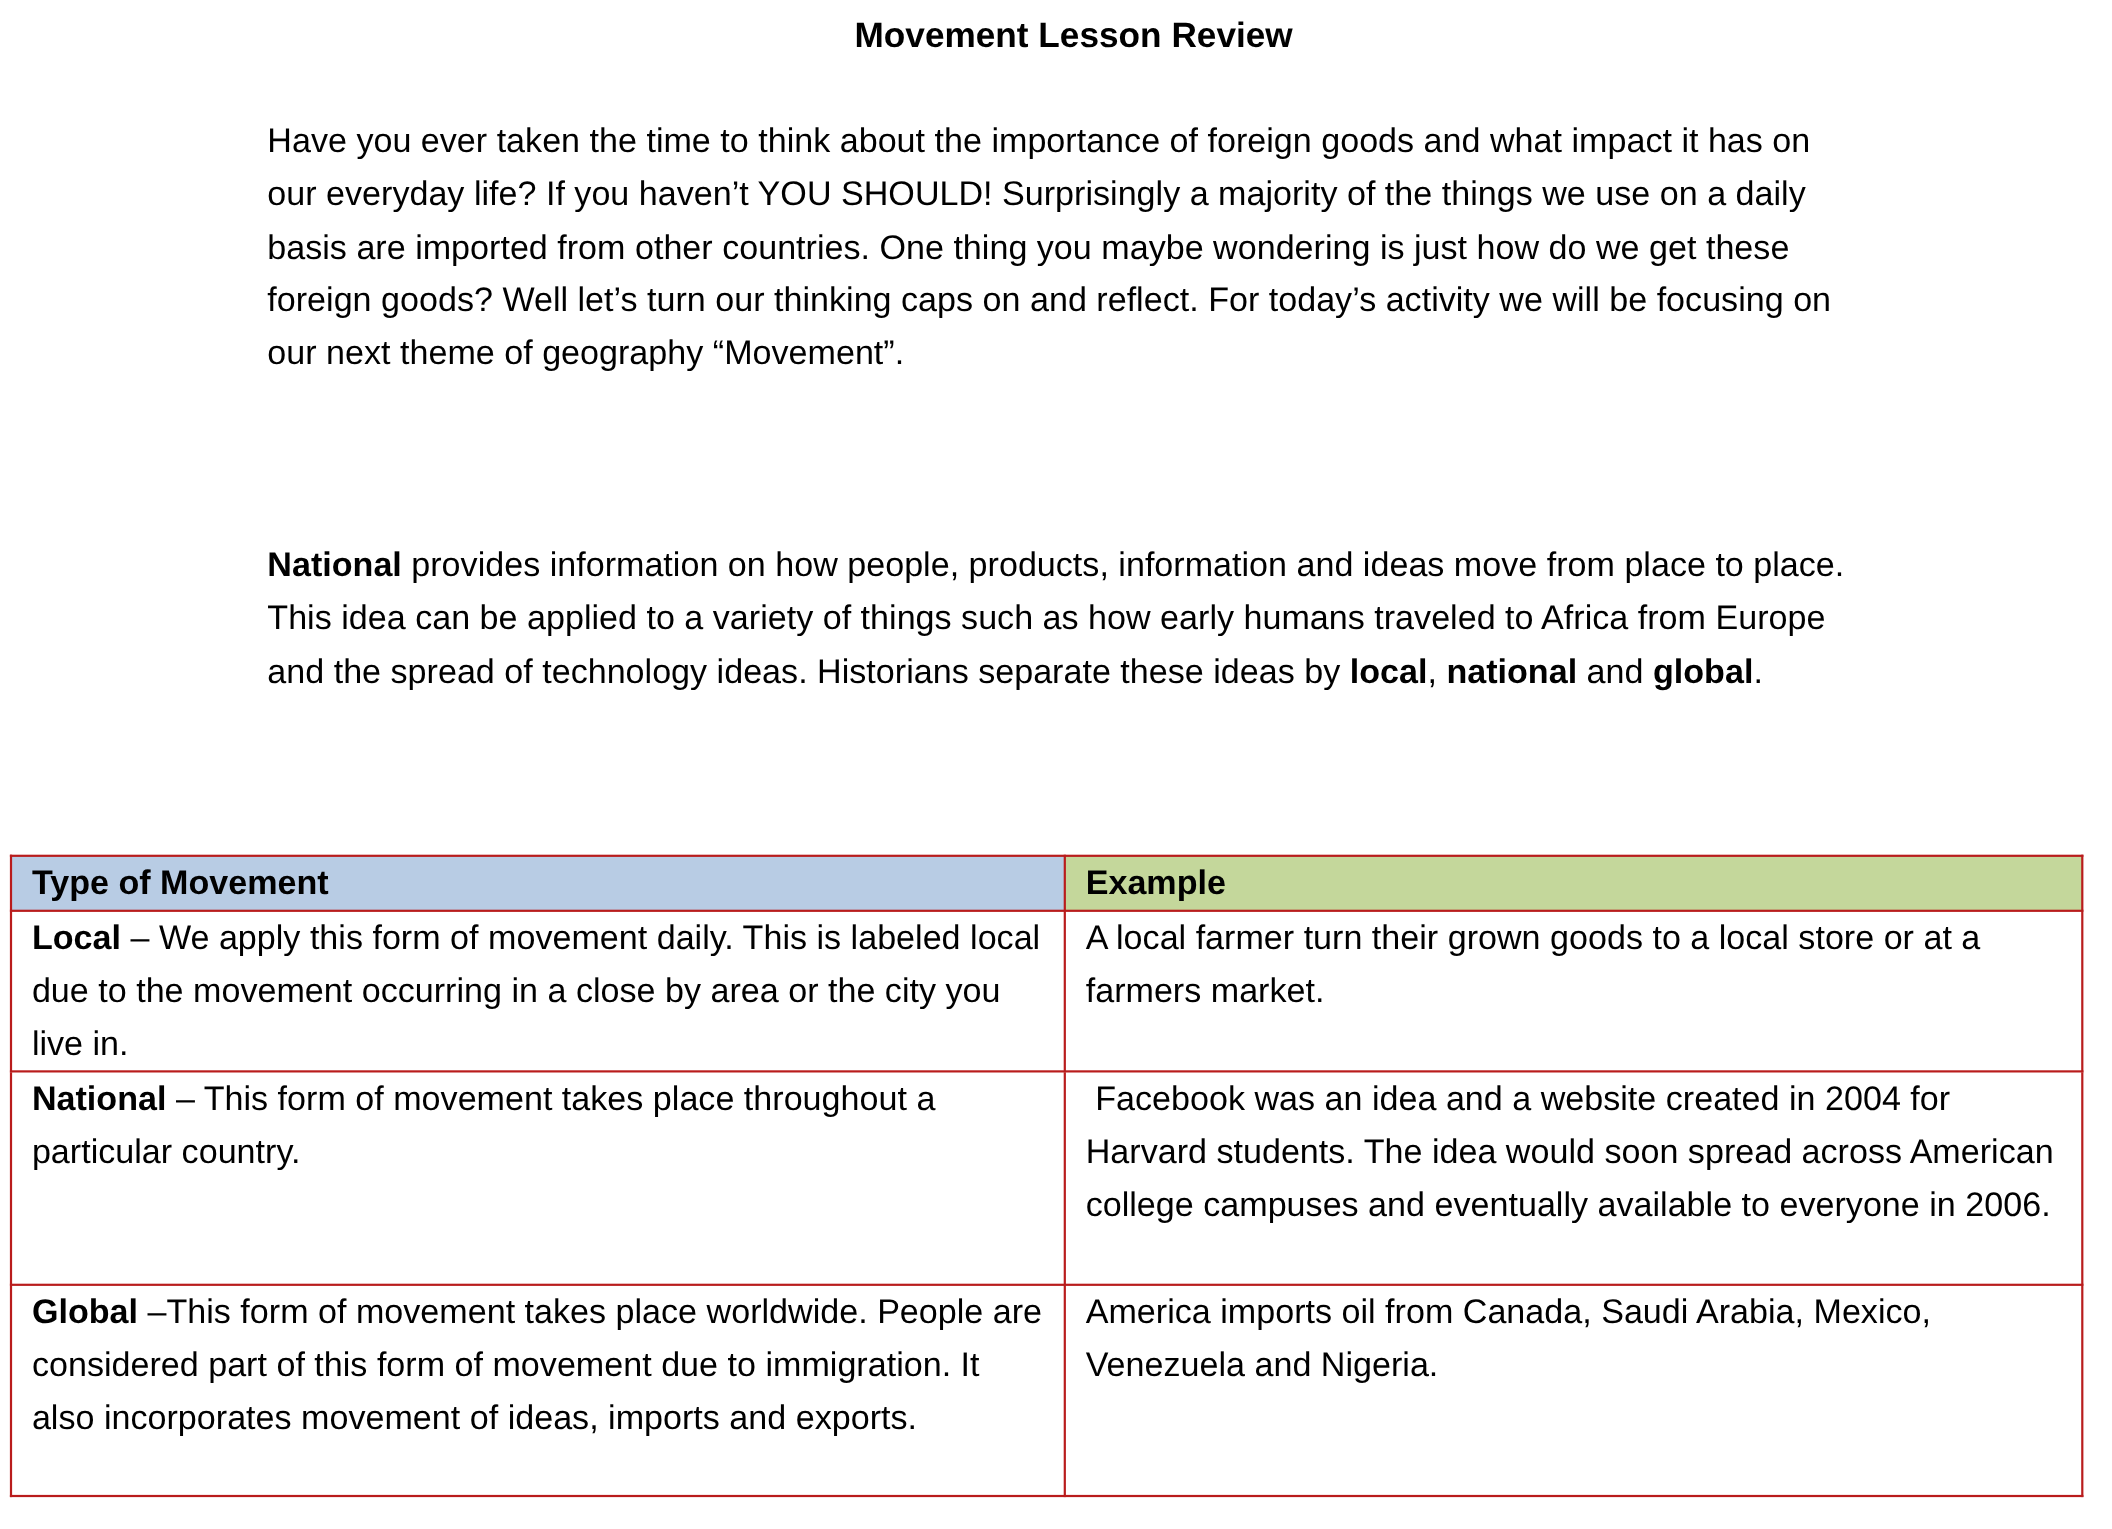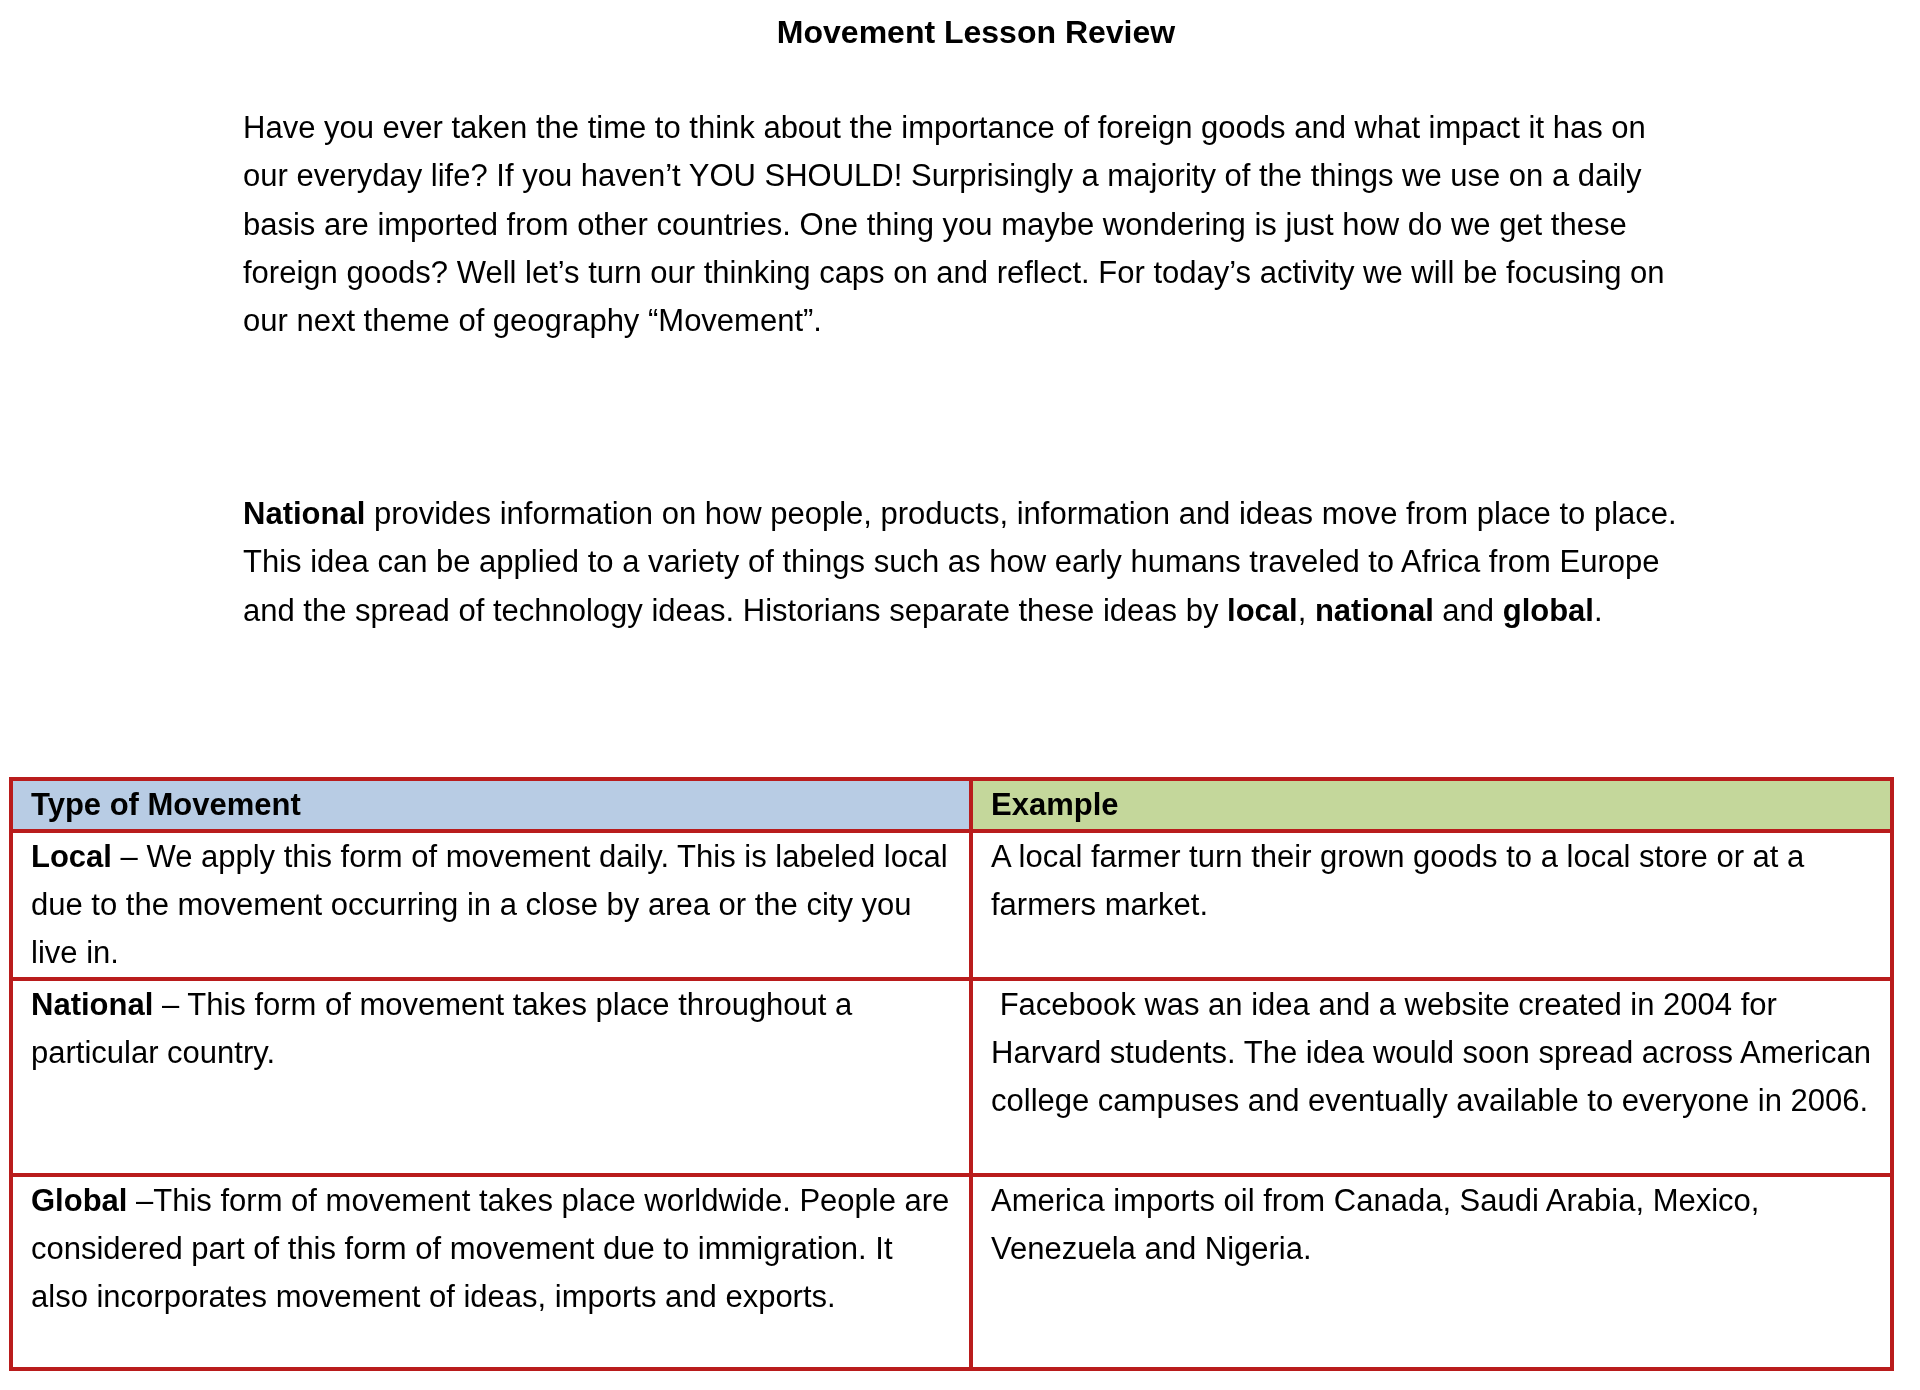--- a/index.html
+++ b/index.html
@@ -19,21 +19,21 @@
   .section .heading { font-weight: bold; }
   .section p { margin: 0; }
   #intro { top: 104px; }
   #what { top: 490px; }
   b { font-weight: bold; }
   table.movement {
     position: absolute; left: 9px; top: 777px; width: 1885px;
     border-collapse: collapse; font-size: 31px; line-height: 48px;
   }
   table.movement th, table.movement td {
-    border: 4px solid #b91c1c; vertical-align: top; text-align: left;
+    border: 2px solid #b91c1c; vertical-align: top; text-align: left;
     padding: 0 14px 0 18px;
   }
   table.movement th { font-weight: bold; height: 46px; }
   th.col-type { background: #B8CCE4; width: 924px; }
   th.col-example { background: #C4D79B; margin-left: 39px; }
   tr.row-local td { height: 144px; }
   tr.row-national td { height: 192px; }
   tr.row-global td { height: 190px; }
 </style>
 </head>

